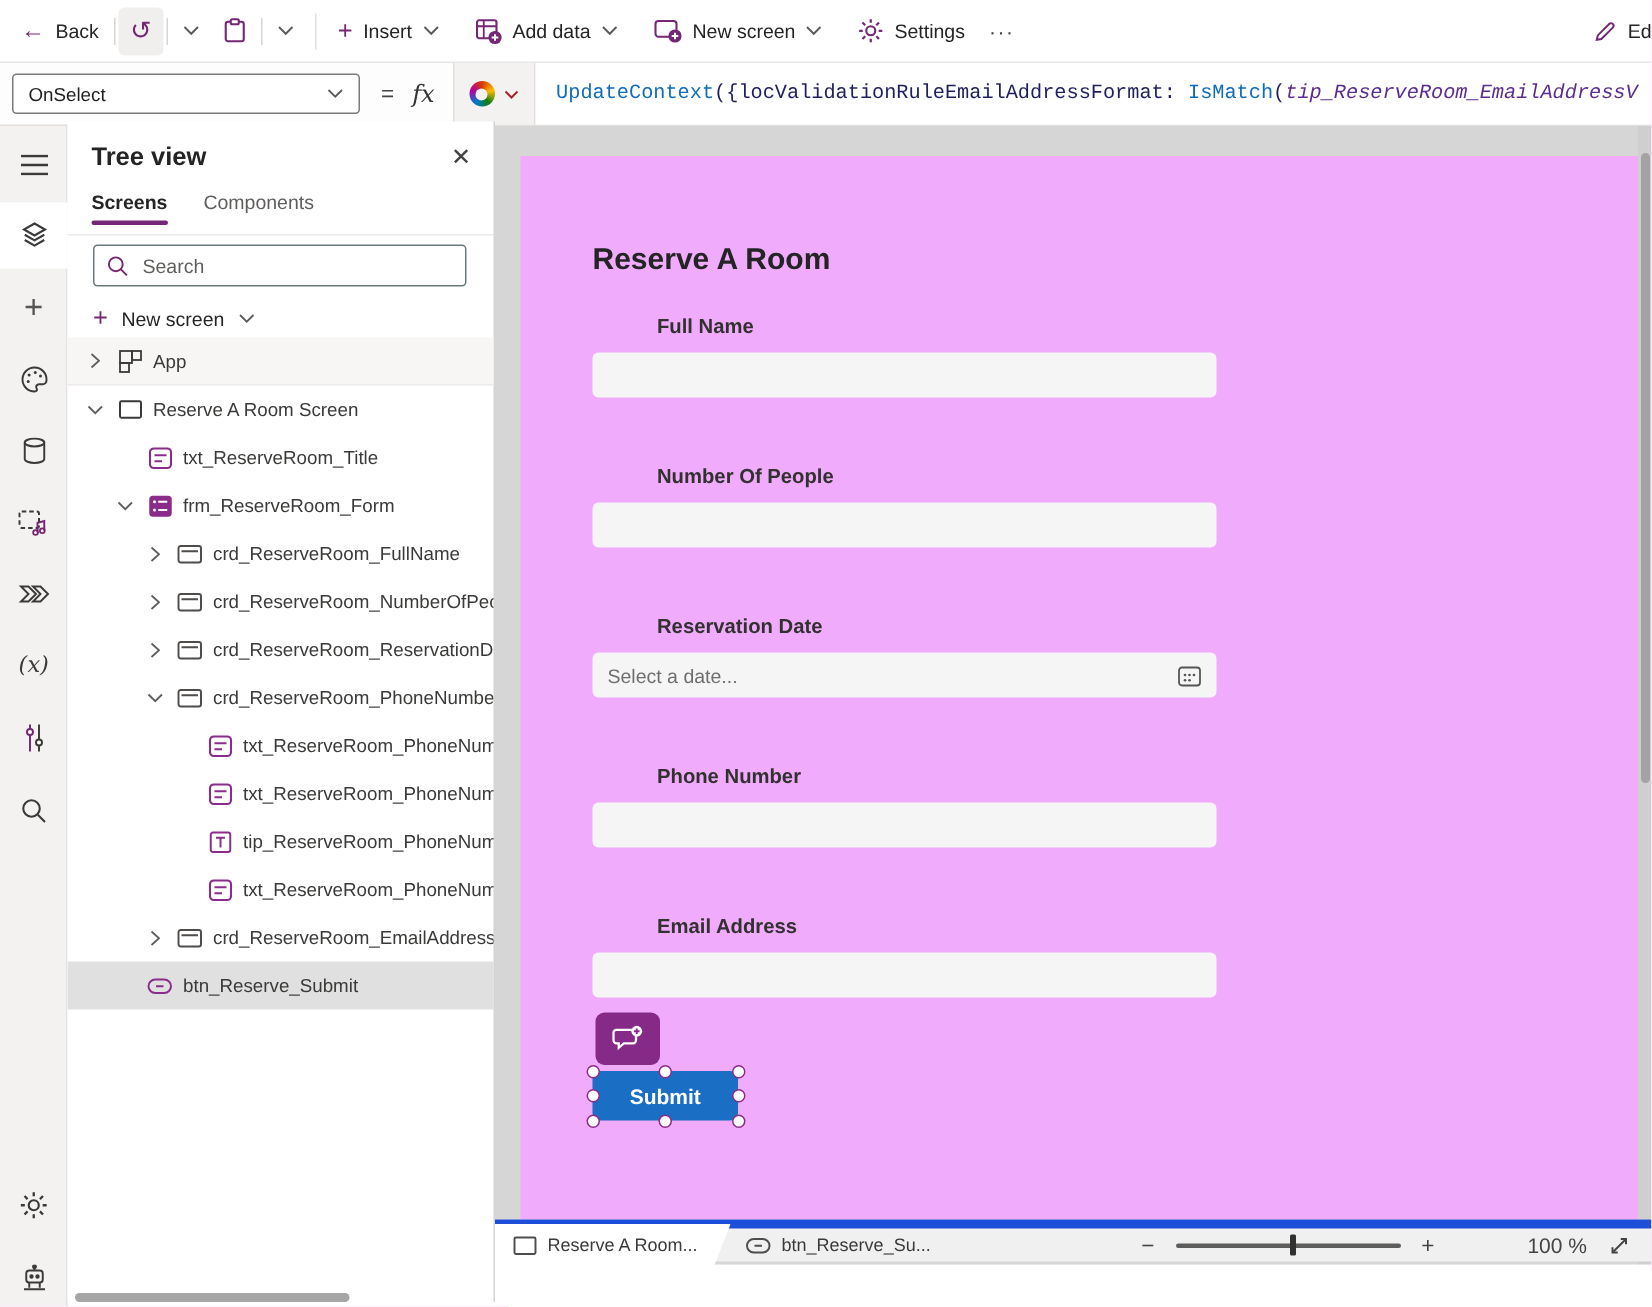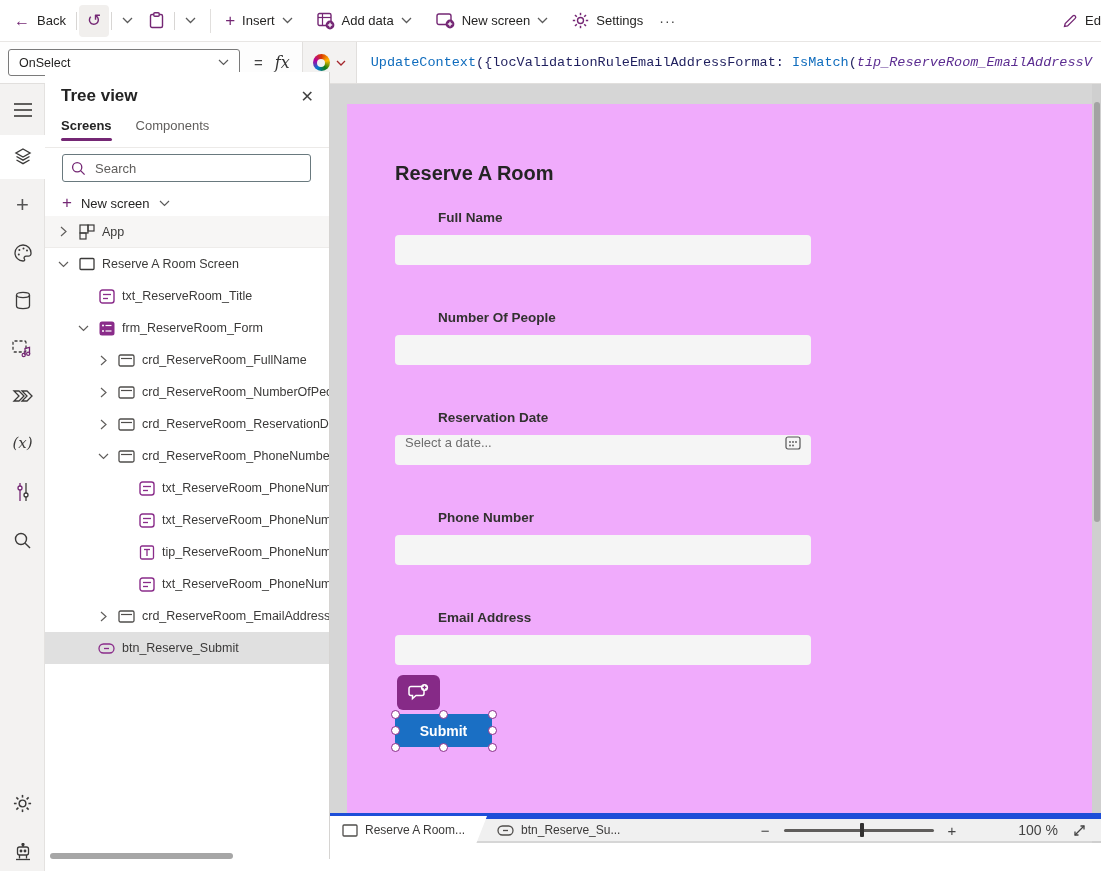--- a/index.html
+++ b/index.html
@@ -43,21 +43,21 @@
   .code-plain{color:#1f1f5e;}
   .code-ident{color:#5c2d91;font-style:italic;}
 
   
   #rail{left:0;top:84px;width:45px;height:787px;background:#f3f2f1;border-right:1px solid #e4e2e0;}
   .ri{position:absolute;left:0;width:45px;height:44px;display:flex;align-items:center;justify-content:center;}
   .ri.active{background:#fff;}
   .ri .uni{font-size:18px;color:#3b3a39;}
 
   
-  #tree{left:45px;top:72px;width:285px;height:787px;background:#fff;border-right:1px solid #d6d4d2;overflow:hidden;}
+  #tree{left:45px;top:81px;width:285px;height:787px;background:#fff;border-right:1px solid #d6d4d2;overflow:hidden;}
   #tree-title-row{position:absolute;left:0;top:10px;width:285px;height:28px;display:flex;align-items:center;padding:0 16px;}
   #tree-title{font-size:17px;font-weight:700;color:#242424;}
   #tree-close{margin-left:auto;font-size:16px;color:#424242;cursor:default;}
   #tree-tabs{position:absolute;left:0;top:46px;width:285px;height:30px;display:flex;align-items:flex-start;
              padding:0 16px;gap:24px;border-bottom:1px solid #eceae8;}
   .tab{font-size:13px;color:#605e5c;padding-bottom:8px;position:relative;}
   .tab.active{color:#242424;font-weight:700;}
   .tab.active::after{content:"";position:absolute;left:0;right:0;bottom:0;height:3px;background:#742774;border-radius:2px;}
   #search-box{position:absolute;left:17px;top:82px;width:249px;height:28px;border:1px solid #69797e;
               border-radius:3px;background:#fff;display:flex;align-items:center;padding:0 8px;gap:7px;}
@@ -76,21 +76,21 @@
   .tlabel{font-size:12.5px;color:#3b3a39;}
   .pl0{padding-left:10px;} .pl1{padding-left:30px;} .pl2{padding-left:50px;} .pl3{padding-left:70px;}
   #tree-hscroll{position:absolute;left:5px;bottom:0;width:183px;height:6px;border-radius:3px;background:#a6a6a6;}
 
   
   #canvas-region{left:330px;top:84px;width:771px;height:759px;background:#d6d6d6;overflow:hidden;}
   #screen-card{position:absolute;left:17px;top:20px;width:745px;height:712px;background:#f0abfc;}
   #form-title{position:absolute;left:48px;top:58px;font-size:20px;font-weight:700;color:#242424;}
   .fld-label{position:absolute;left:48px;font-size:13.5px;font-weight:700;color:#323130;padding-left:43px;}
   .fld-input{position:absolute;left:48px;width:416px;height:30px;background:#f5f5f5;border-radius:4px;}
-  .fld-input.date{display:flex;align-items:flex-start;padding:0 10px;justify-content:space-between;}
+  .fld-input.date{display:flex;align-items:center;padding:0 10px;justify-content:space-between;}
   .fld-input.date .ph{font-size:13px;color:#6e6e6e;}
   #comment-badge{position:absolute;left:50px;top:571px;width:43px;height:35px;background:#862a87;
                  border-radius:6px;display:flex;align-items:center;justify-content:center;}
   #submit-btn{position:absolute;left:48px;top:610px;width:97px;height:33px;background:#1a6fc4;
               border-radius:5px;display:flex;align-items:center;justify-content:center;
               color:#fff;font-size:14px;font-weight:700;}
   .hdl{position:absolute;width:9px;height:9px;border-radius:50%;background:#fff;
        border:1.5px solid #8a2c8a;}
   #canvas-hscroll{position:absolute;left:7px;top:745px;width:493px;height:8px;border-radius:4px;background:#a3a3a3;}
   #canvas-vscroll{position:absolute;right:0;top:0;width:9px;height:759px;background:#cfcfcf;}

